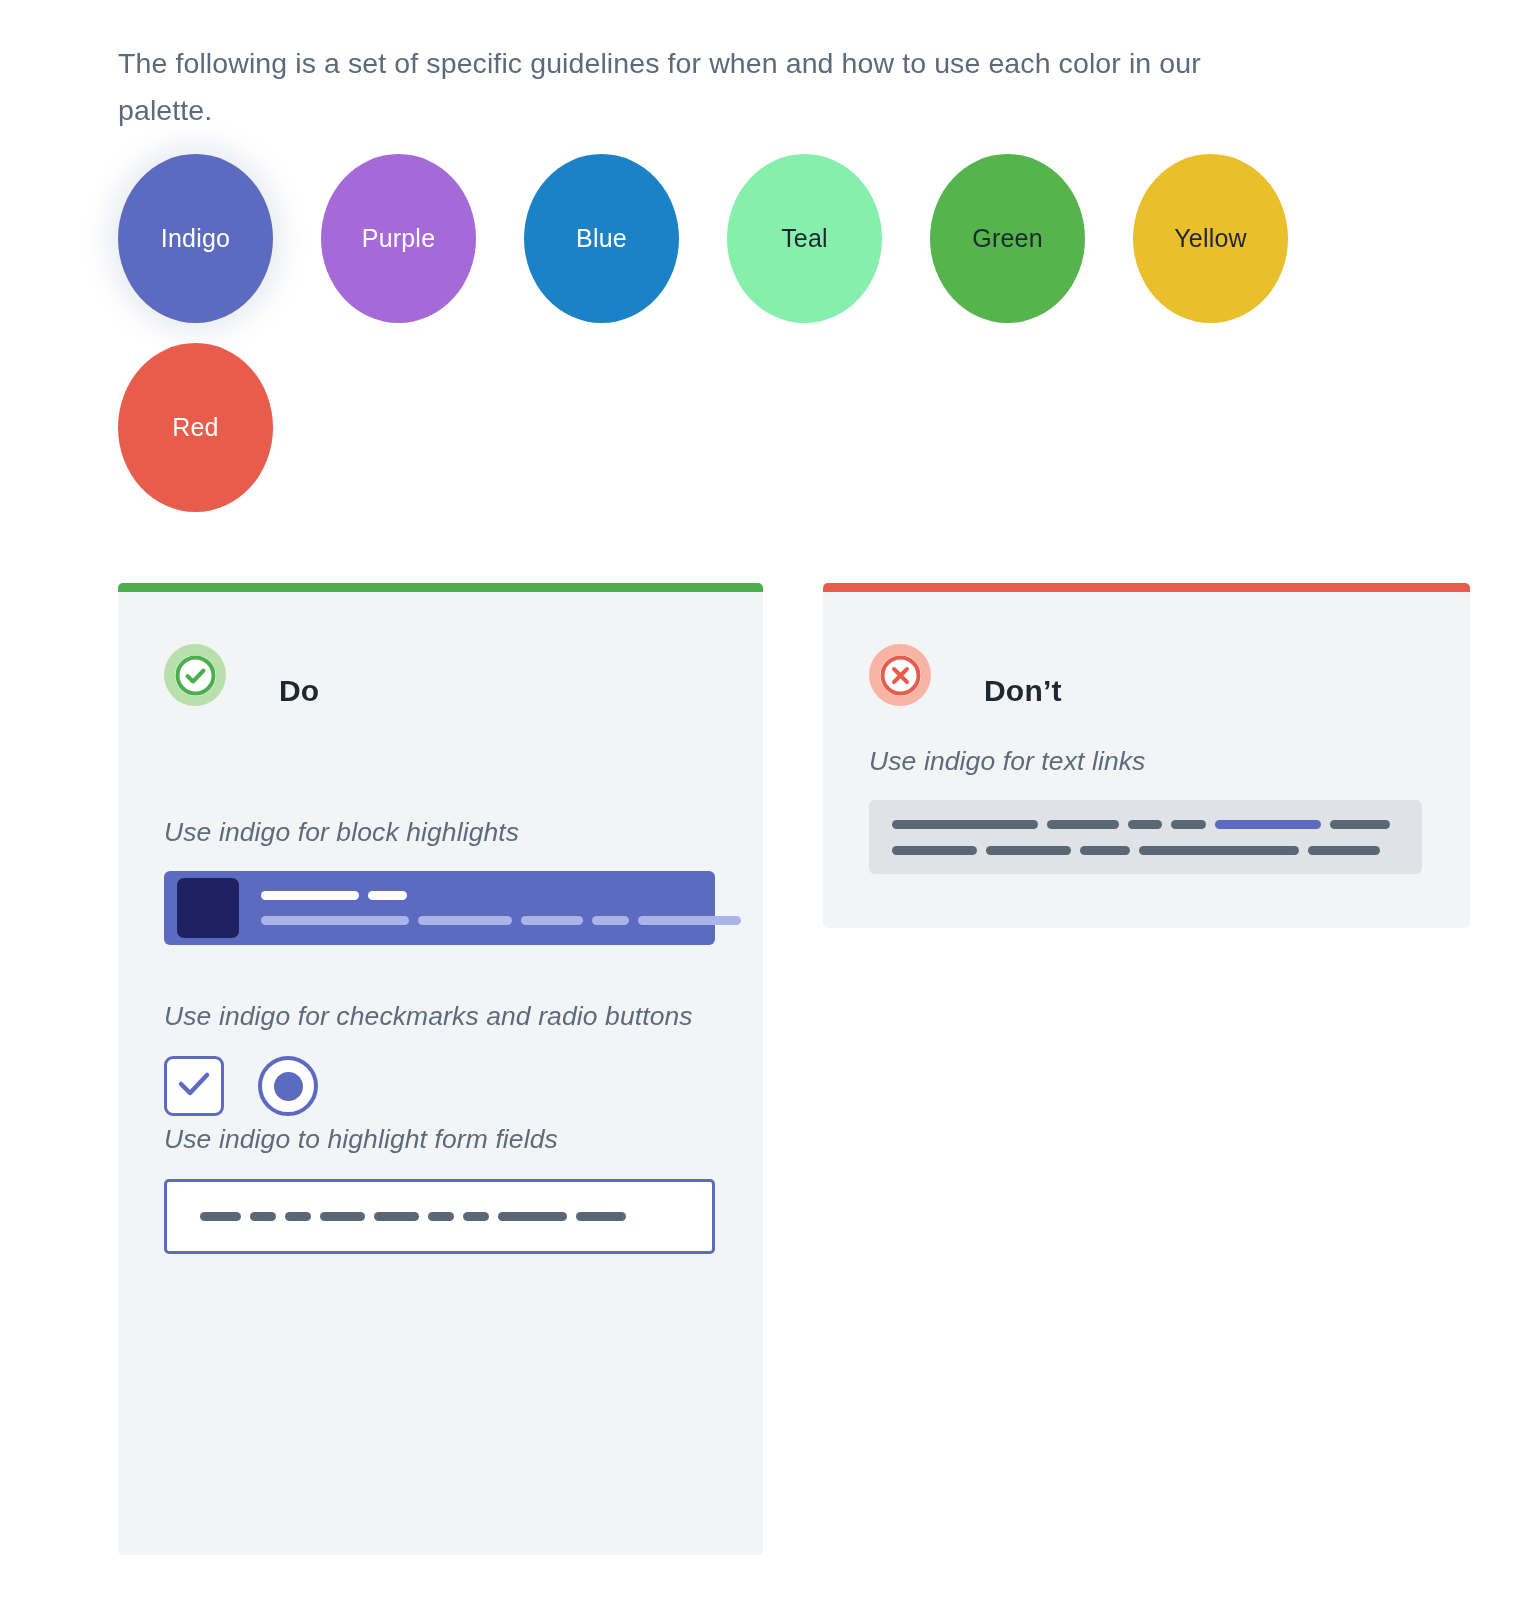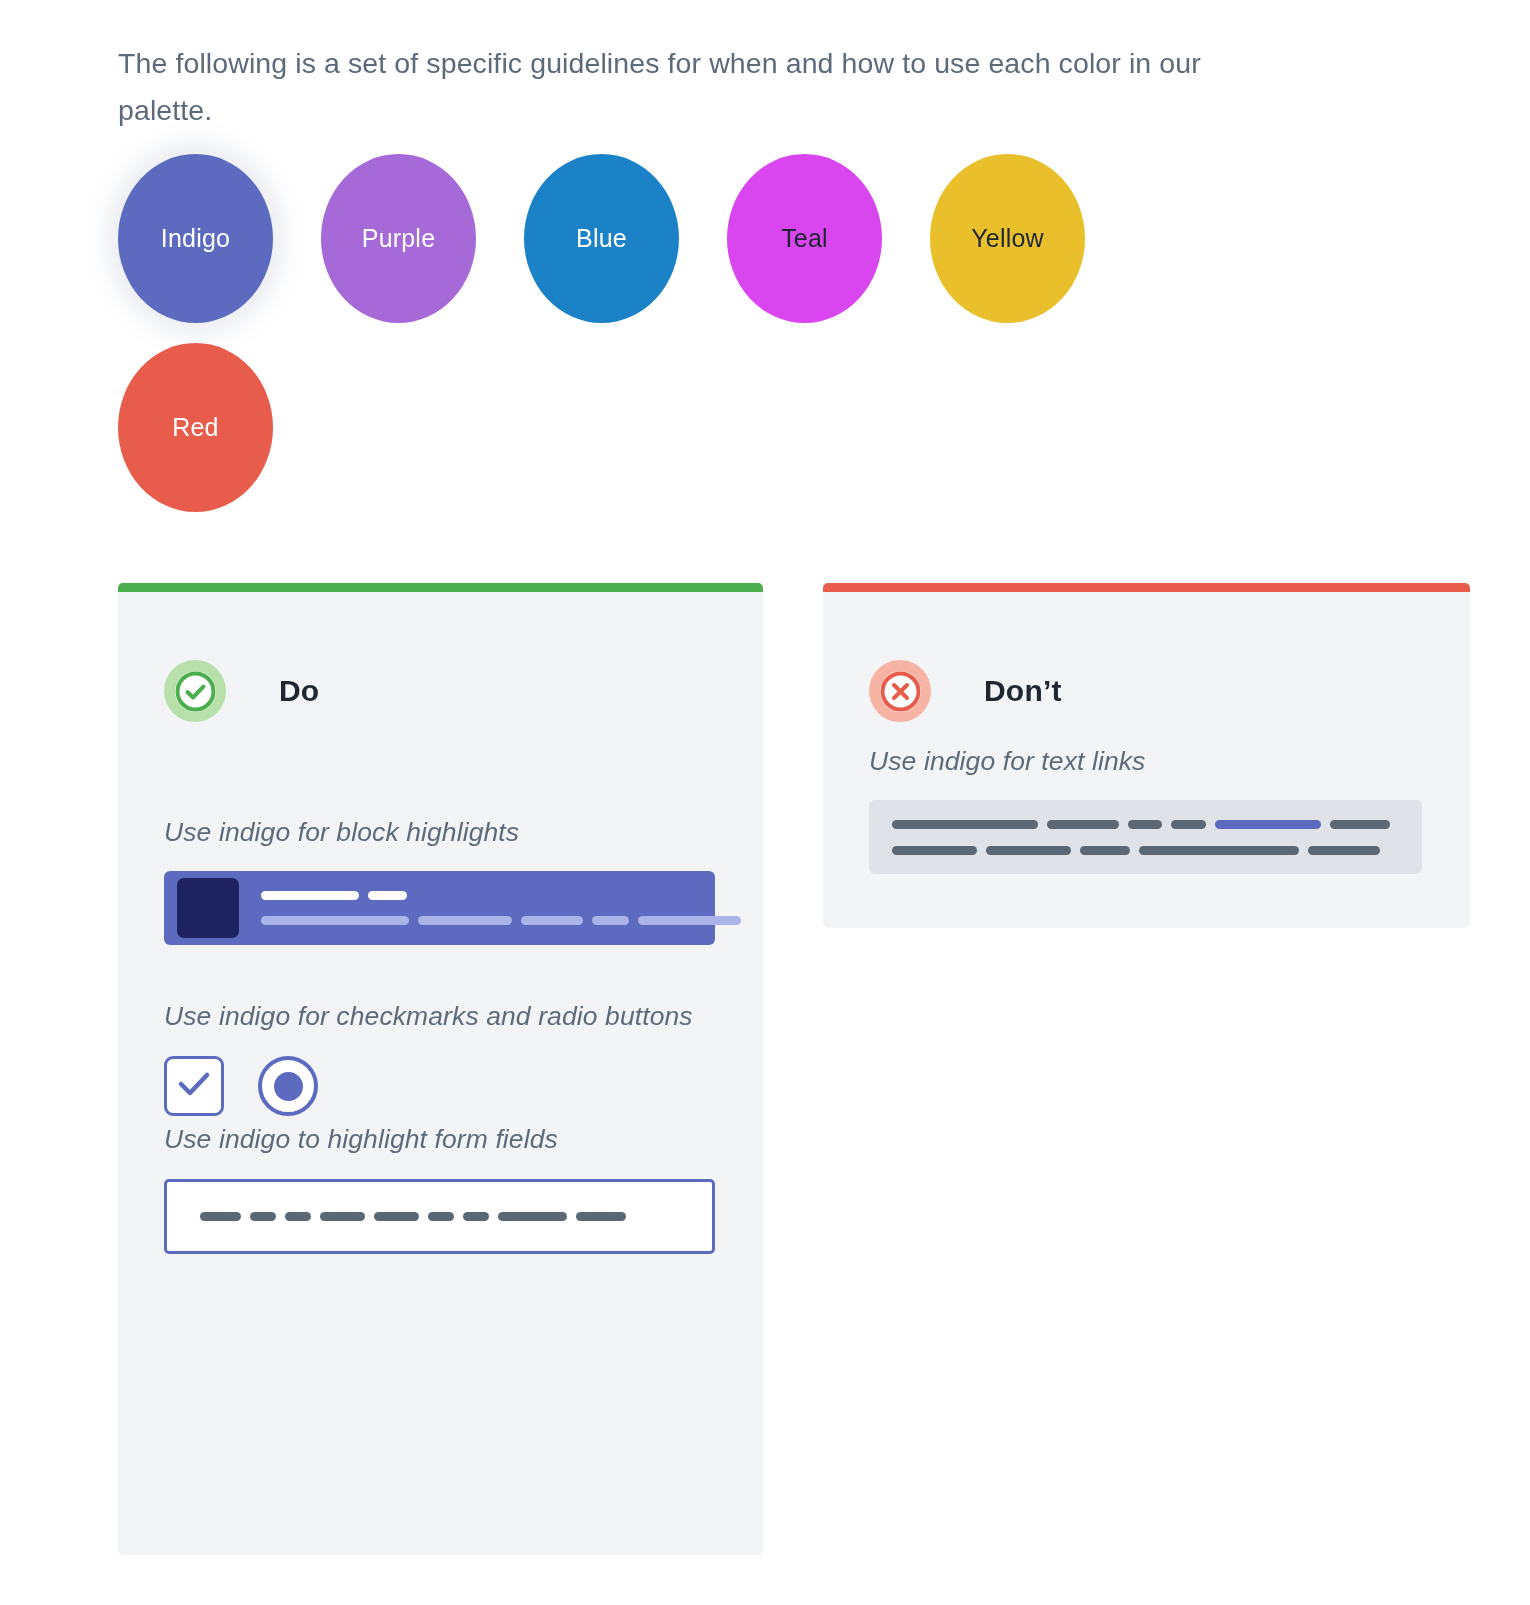--- a/index.html
+++ b/index.html
@@ -59,21 +59,20 @@
     border-radius: 5px;
     overflow: hidden;
   }
   .card.do   { left: 118px;  width: 645px; height: 972px; }
   .card.dont { left: 823px;  width: 647px; height: 345px; }
 
   .card-accent { height: 9px; width: 100%; }
 
   .card-header {
     display: flex;
-    align-items: center;
     padding-left: 46px;
     margin-top: 52px;
   }
   .badge {
     width: 62px; height: 62px;
     border-radius: 50%;
     display: flex; align-items: center; justify-content: center;
     flex: 0 0 auto;
   }
   .badge-ring {
@@ -195,22 +194,25 @@
   <div class="swatch-row row1">
     <div class="swatch glow" style="background: rgb(92, 107, 192); color: rgb(255, 255, 255);">
       <span>Indigo</span>
     </div>
     <div class="swatch" style="background: rgb(165, 105, 216); color: rgb(255, 255, 255);">
       <span>Purple</span>
     </div>
     <div class="swatch" style="background: rgb(27, 130, 200); color: rgb(255, 255, 255);">
       <span>Blue</span>
     </div>
-    <div class="swatch" style="background: #d946ef; color: rgb(31, 39, 51);">
+    <div class="swatch" style="background: #86efac; color: rgb(31, 39, 51);">
       <span>Teal</span>
+    </div>
+    <div class="swatch" style="background: rgb(85, 180, 75); color: rgb(31, 39, 51);">
+      <span>Green</span>
     </div>
     <div class="swatch" style="background: rgb(233, 191, 43); color: rgb(31, 39, 51);">
       <span>Yellow</span>
     </div>
   </div>
 
   <div class="swatch-row row2">
     <div class="swatch" style="background: rgb(231, 92, 75); color: rgb(255, 255, 255);">
       <span>Red</span>
     </div>

